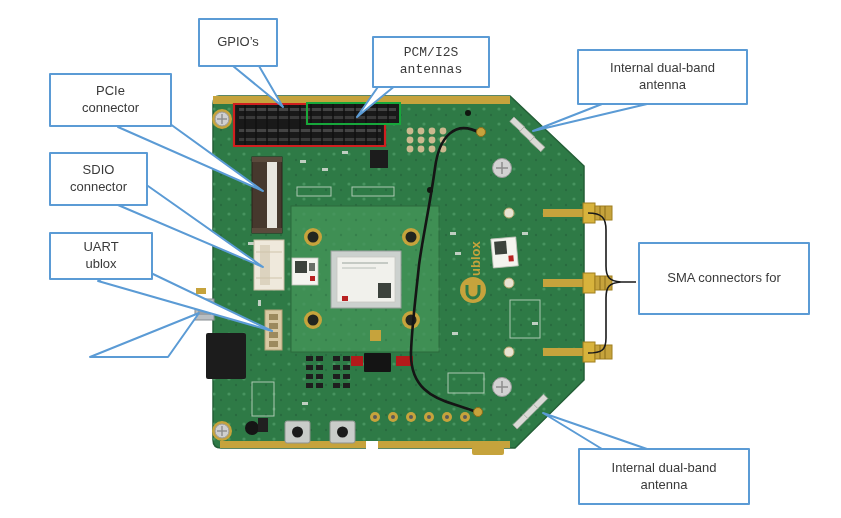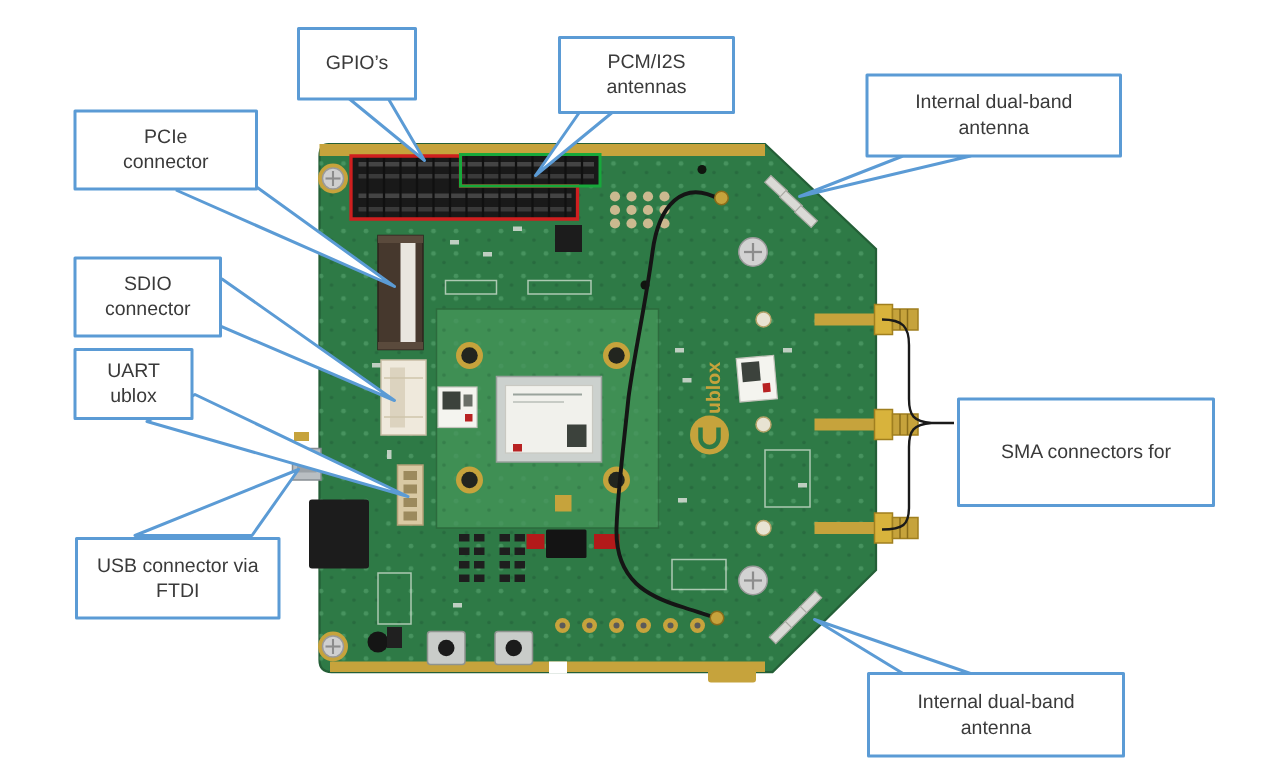--- a/index.html
+++ b/index.html
@@ -3,27 +3,27 @@
 <meta charset="utf-8">
 <style>
   html,body{margin:0;padding:0;background:#fff;}
   .stage{position:relative;width:841px;height:518px;background:#ffffff;overflow:hidden;
          font-family:"Liberation Sans",sans-serif;}
   .stage svg{position:absolute;left:0;top:0;}
   .callout{position:absolute;box-sizing:border-box;background:#fff;border:2px solid #5b9bd5;
            color:#3a3a3a;display:flex;flex-direction:column;align-items:center;justify-content:center;
            text-align:center;font-size:13px;line-height:1.3;z-index:5;border-radius:1px;}
   #co-gpio      {left:198px;top:18px; width:80px; height:49px;}
-  #co-pcm      {left:372px;top:24px; width:118px;height:52px;}
+  #co-pcm      {left:372px;top:36px; width:118px;height:52px;font-family:Liberation Mono, monospace;}
   #co-ant-top  {left:577px;top:49px; width:171px;height:56px;}
   #co-pcie     {left:49px; top:73px; width:123px; height:54px;}
-  #co-sdio     {left:49px; top:152px;width:99px; height:54px;margin-top:19px;}
-  #co-uart     {left:49px; top:232px;width:80px; height:48px;}
+  #co-sdio     {left:49px; top:152px;width:99px; height:54px;}
+  #co-uart     {left:49px; top:232px;width:104px; height:48px;}
   #co-usb      {left:50px; top:358px;width:137px;height:55px;}
-  #co-sma      {left:638px;top:265px;width:172px;height:73px;}
+  #co-sma      {left:638px;top:242px;width:172px;height:73px;}
   #co-ant-bot  {left:578px;top:448px;width:172px;height:57px;}
 </style>
 </head>
 <body>
 
 <div class="stage">
 
 <svg width="841" height="518" viewBox="0 0 841 518">
   <defs>
     <pattern id="vias" width="15" height="15" patternUnits="userSpaceOnUse">
@@ -360,24 +360,20 @@
 <div class="callout" id="co-sdio">
   <span>SDIO</span>
   <span>connector</span>
 </div>
 
 <div class="callout" id="co-uart">
   <span>UART</span>
   <span>ublox</span>
 </div>
 
-<div class="callout" id="co-usb">
-  <span>USB connector via</span>
-  <span>FTDI</span>
-</div>
 
 <div class="callout" id="co-sma">
   <span>SMA connectors for</span>
 </div>
 
 <div class="callout" id="co-ant-bot">
   <span>Internal dual-band</span>
   <span>antenna</span>
 </div>
 

